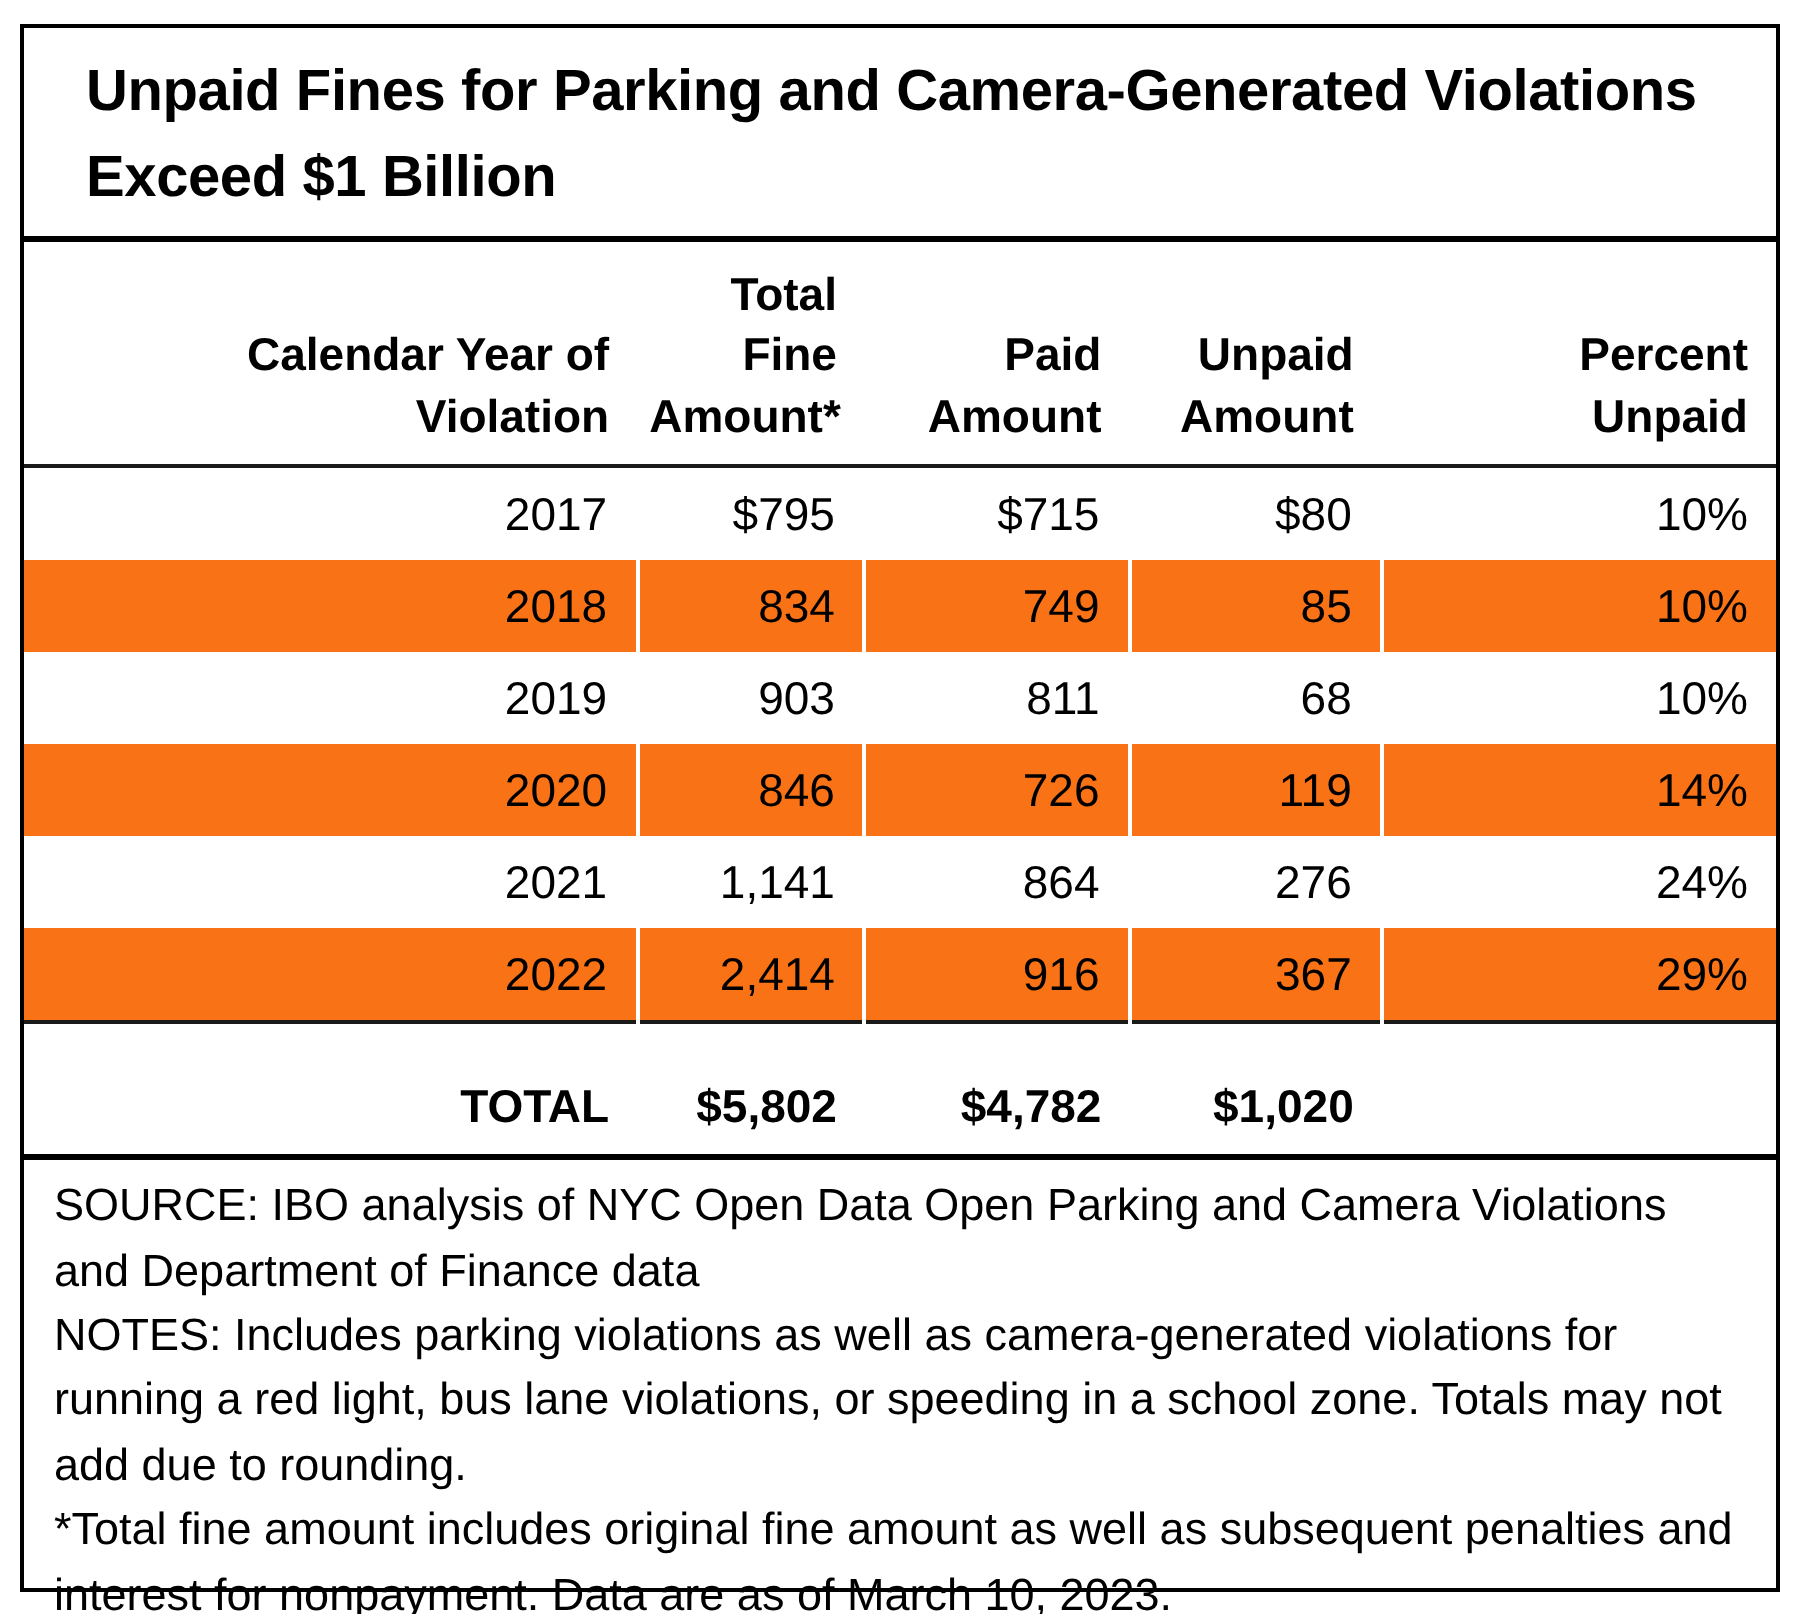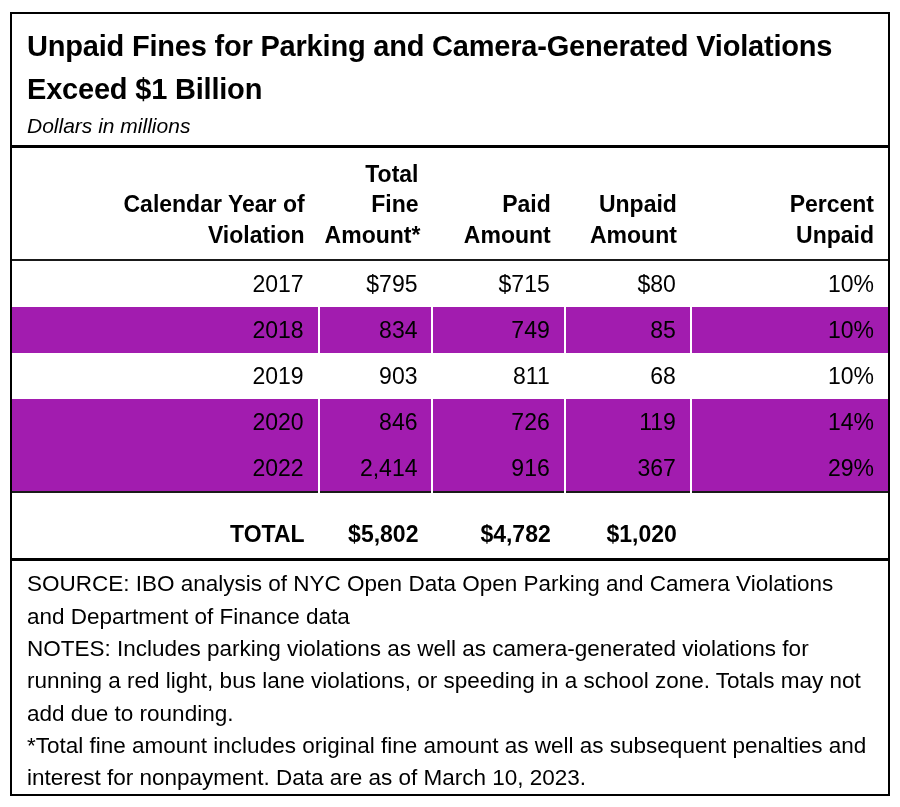--- a/index.html
+++ b/index.html
@@ -22,20 +22,21 @@
   
   .title-block {
     padding: 11px 16px 7px 15px;
     border-bottom: 3px solid #000000;
   }
   .title {
     font-size: 29px;
     font-weight: 700;
     line-height: 1.48;
     letter-spacing: -0.2px;
+    margin-left: 16px;
   }
   .subtitle {
     font-size: 21px;
     font-style: italic;
     margin-top: 3px;
   }
   
   table {
     width: 100%;
     border-collapse: collapse;
@@ -50,21 +51,21 @@
     font-size: 23px;
     text-align: right;
     padding: 8px 14px 8px 6px;
     vertical-align: bottom;
   }
   th { font-weight: 700; line-height: 1.32; padding-top: 11px; padding-bottom: 9px; }
   th .hline { display: block; }
   th.year, td.year { text-align: right; padding-left: 15px; }
   thead th { border-bottom: 2px solid #1a1a1a; }
   tbody td { line-height: 1.22; padding-top: 9px; padding-bottom: 9px; }
-  tbody tr.striped { background: #a21caf; }
+  tbody tr.striped { background: #f97316; }
   tbody td + td { border-left: 2px solid #ffffff; }
   tfoot td {
     font-weight: 700;
     border-top: 2px solid #1a1a1a;
     border-bottom: 3px solid #000000;
     padding-top: 28px; padding-bottom: 10px;
   }
   
   .notes-block {
     flex: 1;
@@ -78,21 +79,20 @@
 </head>
 <body>
 
 <div class="figure">
 
   <div class="title-block">
     <div class="title">
       <span class="tline">Unpaid Fines for Parking and Camera-Generated Violations</span><br>
       <span class="tline">Exceed $1 Billion</span>
     </div>
-    <div class="subtitle">Dollars in millions</div>
   </div>
 
   <table>
     <colgroup>
       <col class="c1">
         <col class="c2">
         <col class="c3">
         <col class="c4">
         <col class="c5">
     </colgroup>
@@ -142,20 +142,27 @@
         <td>68</td>
         <td>10%</td>
       </tr>
       <tr class="striped">
         <td class="year">2020</td>
         <td>846</td>
         <td>726</td>
         <td>119</td>
         <td>14%</td>
       </tr>
+      <tr>
+        <td class="year">2021</td>
+        <td>1,141</td>
+        <td>864</td>
+        <td>276</td>
+        <td>24%</td>
+      </tr>
       <tr class="striped">
         <td class="year">2022</td>
         <td>2,414</td>
         <td>916</td>
         <td>367</td>
         <td>29%</td>
       </tr>
     </tbody>
     <tfoot>
       <tr>

